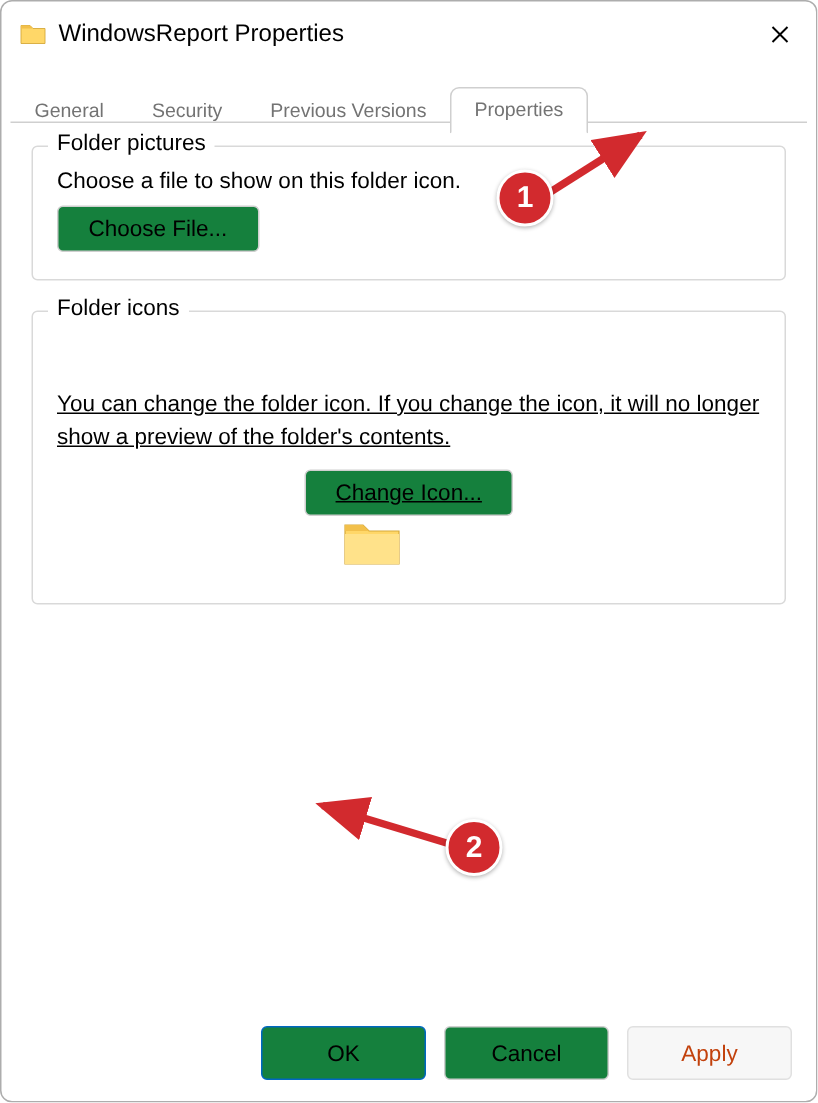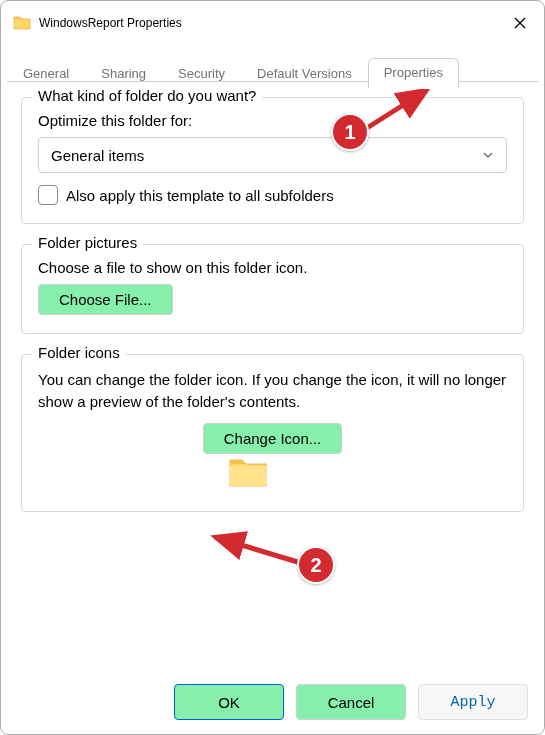--- a/index.html
+++ b/index.html
@@ -28,21 +28,21 @@
   .titlebar {
     height: 44px;
     display: flex;
     align-items: center;
     padding: 0 12px;
     box-sizing: border-box;
   }
   .title-icon svg { display:block; }
   .title-text {
     margin-left: 8px;
-    font-size: 12px;
+    font-size: 16px;
     flex: 1;
   }
   .close-btn {
     width: 32px;
     height: 32px;
     display: flex;
     align-items: center;
     justify-content: center;
     cursor: pointer;
     border-radius: 4px;
@@ -135,21 +135,21 @@
     height: 18px;
     border: 1px solid #888;
     border-radius: 4px;
     margin-right: 8px;
     cursor: pointer;
   }
 
   .btn {
     border: 1px solid #cfcfcf;
     border-radius: 4px;
-    background: #86efac;
+    background: #15803d;
     padding: 6px 20px;
     font-size: 15px;
     font-family: inherit;
     cursor: pointer;
     min-width: 80px;
   }
   .btn-col {
     display: flex;
     flex-direction: column;
     gap: 12px;
@@ -176,25 +176,24 @@
     height: 36px;
     padding:0;
     display:flex;
     align-items:center;
     justify-content:center;
   }
   .footer .btn.primary {
     border: 1px solid #0067c0;
   }
   .footer .btn.disabled {
-    color: #0369a1;
+    color: #c2410c;
     border-color: #e0e0e0;
     background:#f7f7f7;
     cursor: default;
-    font-family: Liberation Mono, monospace;
   }
 
   
   .anno-circle {
     position: absolute;
     width: 34px;
     height: 34px;
     border-radius: 50%;
     background: #d22a2e;
     border: 2px solid #fff;
@@ -228,57 +227,40 @@
     <div class="close-btn">
       <svg width="14" height="14" viewBox="0 0 14 14">
         <line x1="2" y1="2" x2="12" y2="12" stroke="currentColor" stroke-width="1.3"></line>
         <line x1="12" y1="2" x2="2" y2="12" stroke="currentColor" stroke-width="1.3"></line>
       </svg>
     </div>
   </div>
 
   <div class="tabstrip">
     <div class="tab">General</div>
-    <div class="tab">Sharing</div>
     <div class="tab">Security</div>
-    <div class="tab">Default Versions</div>
+    <div class="tab">Previous Versions</div>
     <div class="tab active">Properties</div>
   </div>
   <div class="tabline"></div>
 
   <div class="content">
 
-    <div class="groupbox">
-      <div class="group-legend">What kind of folder do you want?</div>
-      <div class="label">Optimize this folder for:</div>
-      <div class="select">
-        <span>General items</span>
-        <span>
-          <svg width="12" height="12" viewBox="0 0 12 12">
-              <path d="M2 4 L6 8 L10 4" fill="none" stroke="#666" stroke-width="1.3"></path>
-            </svg>
-        </span>
-      </div>
-      <div class="checkbox-row">
-        <div class="checkbox"></div>
-        <span>Also apply this template to all subfolders</span>
-      </div>
-    </div>
 
     <div class="groupbox">
       <div class="group-legend">Folder pictures</div>
       <div class="label">Choose a file to show on this folder icon.</div>
       <div class="btn-col">
         <button class="btn">Choose File...</button>
       </div>
     </div>
 
-    <div class="groupbox" style="margin-bottom:10px;">
+    <div class="groupbox" style="margin-bottom:10px;text-decoration:underline;">
       <div class="group-legend">Folder icons</div>
-      <div class="label" style="line-height:1.45;">You can change the folder icon. If you change the icon, it will no longer show a preview of the folder's contents.</div>
+      <div class="label" style="line-height:1.45;margin-top:37px;">You can change the folder icon. If you change the icon, it will no longer show a preview of the folder's contents.</div>
       <div class="icons-row">
         <button class="btn">Change Icon...</button>
         <span style="margin-right:50px;">
           <svg width="40" height="36" viewBox="0 0 40 36">
             <path d="M2 6 h12 l4 4 h20 v22 H2 Z" fill="#ffd768" stroke="#d6a93a" stroke-width="0.8"></path>
             <path d="M2 6 h12 l4 4 H2 Z" fill="#f2c04b"></path>
             <path d="M2 12 h36 v20 H2 Z" fill="#ffe28a"></path>
           </svg>
         </span>
       </div>

